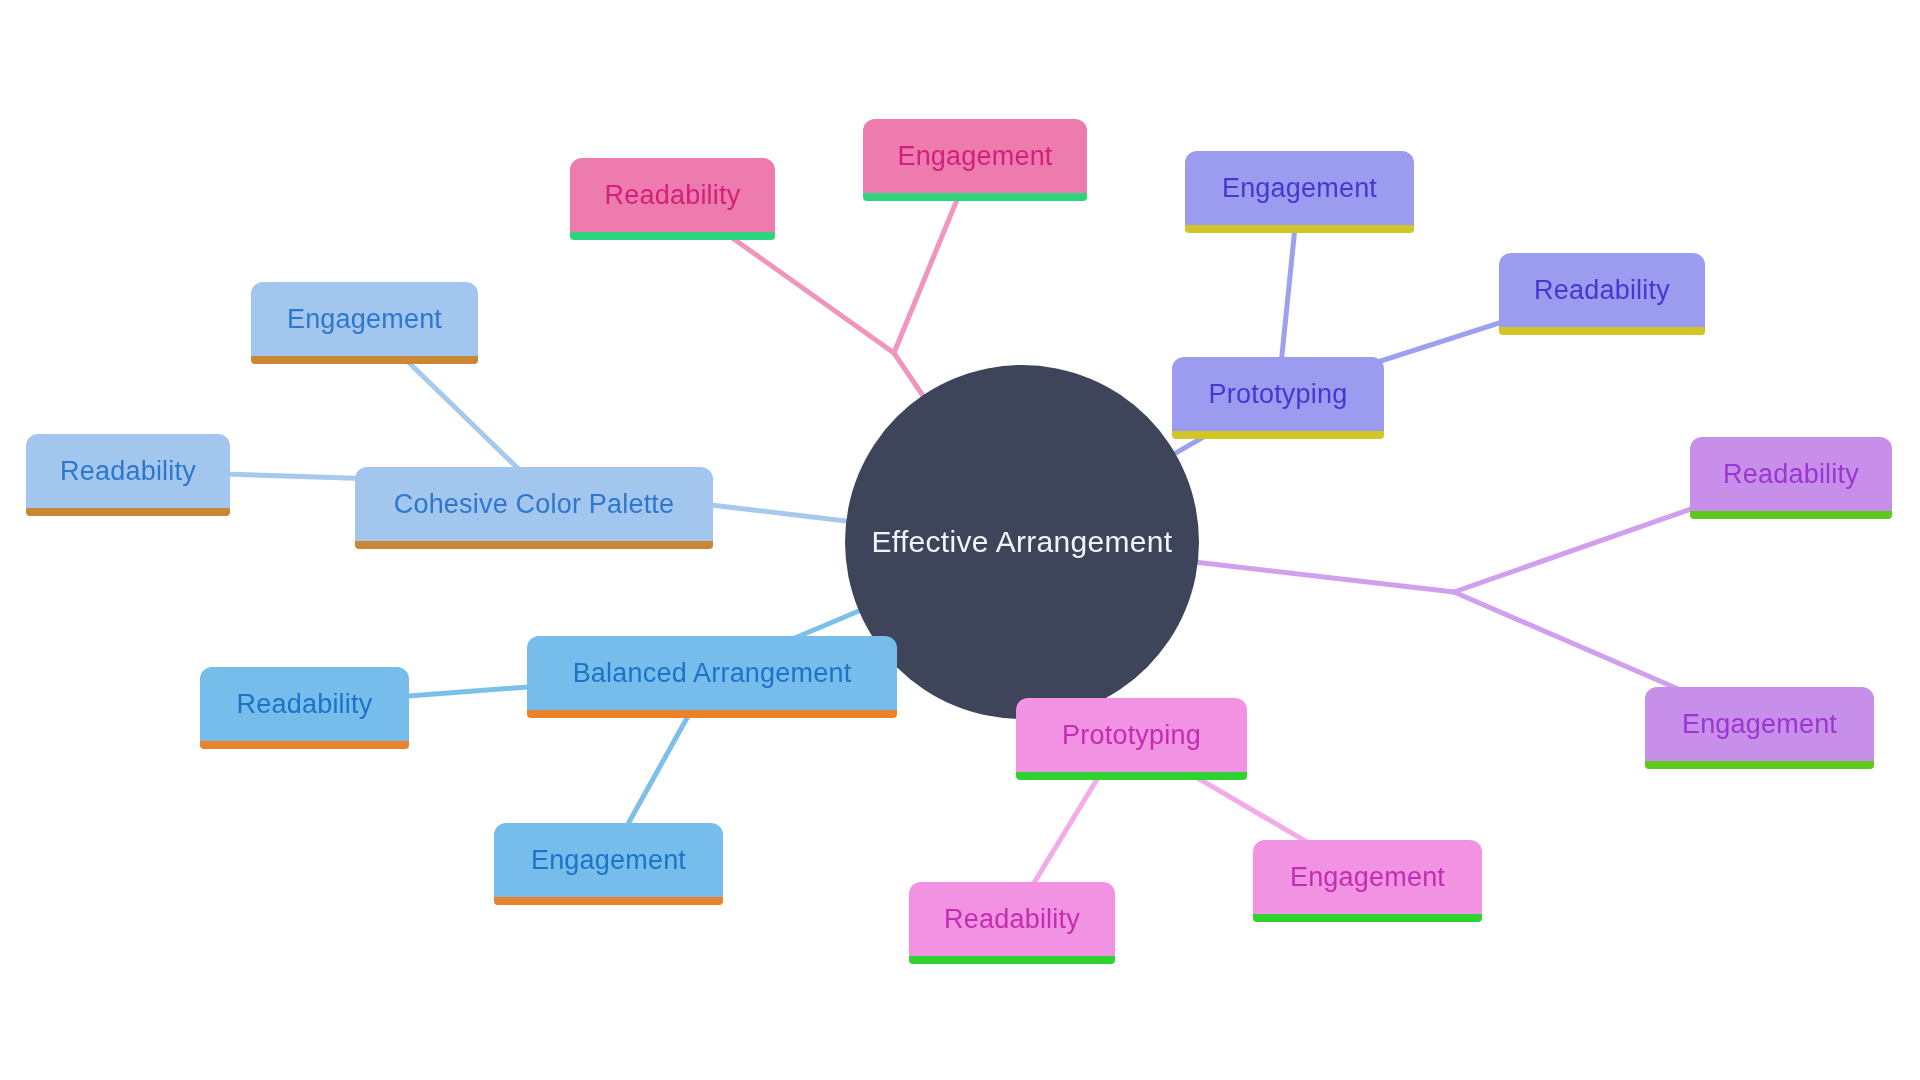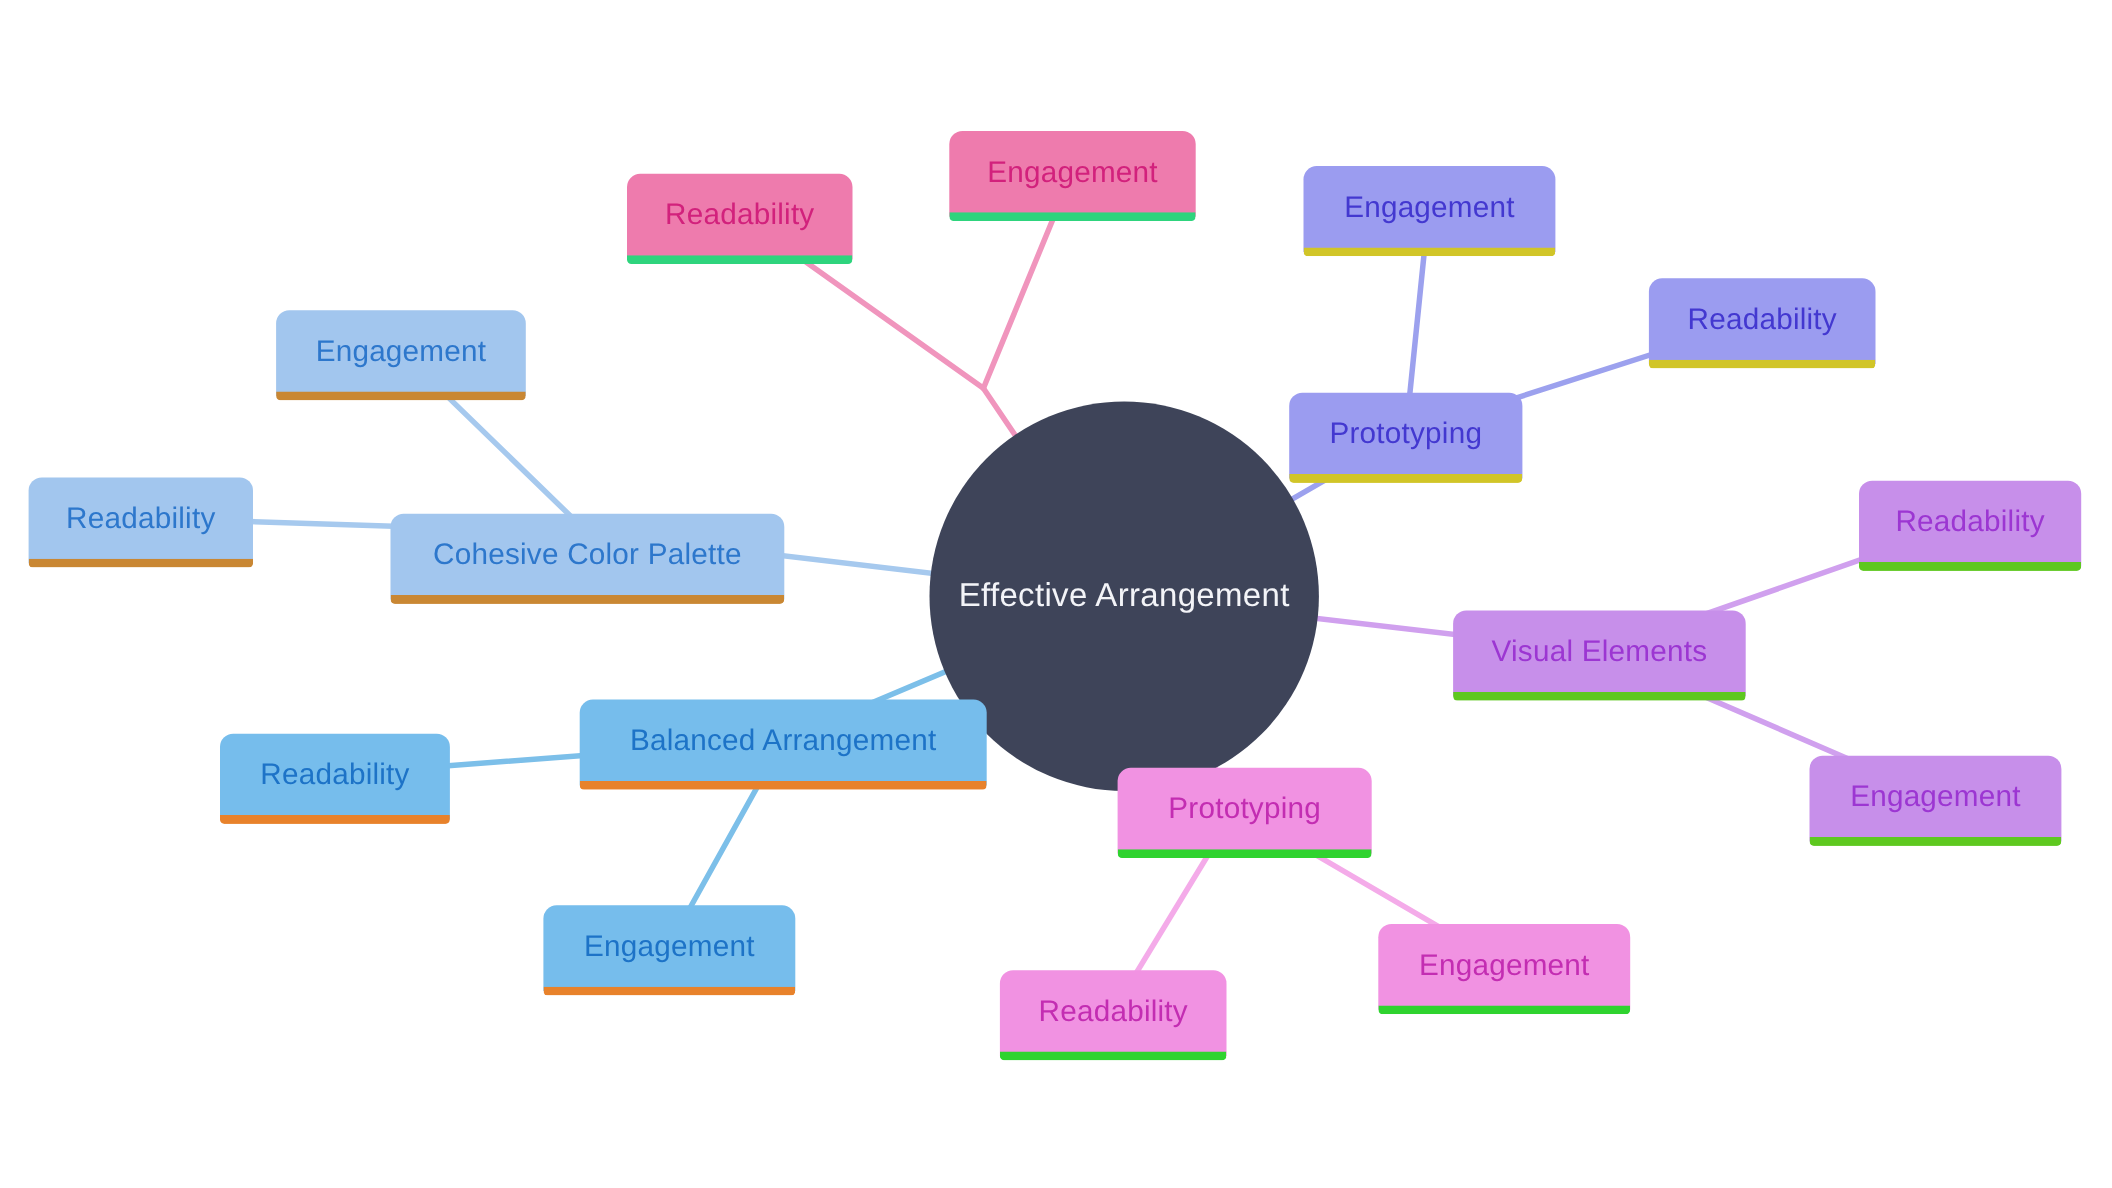--- a/index.html
+++ b/index.html
@@ -64,23 +64,20 @@
   <div class="node" style="left: 1172px; top: 357px; width: 212px; height: 74px; background: rgb(155, 156, 240); color: rgb(67, 56, 208); border-bottom-color: rgb(209, 197, 40);">
     <span>Prototyping</span>
   </div>
   <div class="node" style="left: 1185px; top: 151px; width: 229px; height: 74px; background: rgb(155, 156, 240); color: rgb(67, 56, 208); border-bottom-color: rgb(209, 197, 40);">
     <span>Engagement</span>
   </div>
   <div class="node" style="left: 1499px; top: 253px; width: 206px; height: 74px; background: rgb(155, 156, 240); color: rgb(67, 56, 208); border-bottom-color: rgb(209, 197, 40);">
     <span>Readability</span>
   </div>
 
-  <div class="node" style="left: 1321px; top: 555px; width: 266px; height: 74px; background: rgb(199, 143, 234); color: rgb(156, 54, 210); border-bottom-color: rgb(94, 200, 31);">
-    <span>Visual Elements</span>
-  </div>
   <div class="node" style="left: 1690px; top: 437px; width: 202px; height: 74px; background: rgb(199, 143, 234); color: rgb(156, 54, 210); border-bottom-color: rgb(94, 200, 31);">
     <span>Readability</span>
   </div>
   <div class="node" style="left: 1645px; top: 687px; width: 229px; height: 74px; background: rgb(199, 143, 234); color: rgb(156, 54, 210); border-bottom-color: rgb(94, 200, 31);">
     <span>Engagement</span>
   </div>
 
   <div class="node" style="left: 1016px; top: 698px; width: 231px; height: 74px; background: rgb(241, 146, 226); color: rgb(195, 45, 178); border-bottom-color: rgb(47, 211, 47);">
     <span>Prototyping</span>
   </div>

